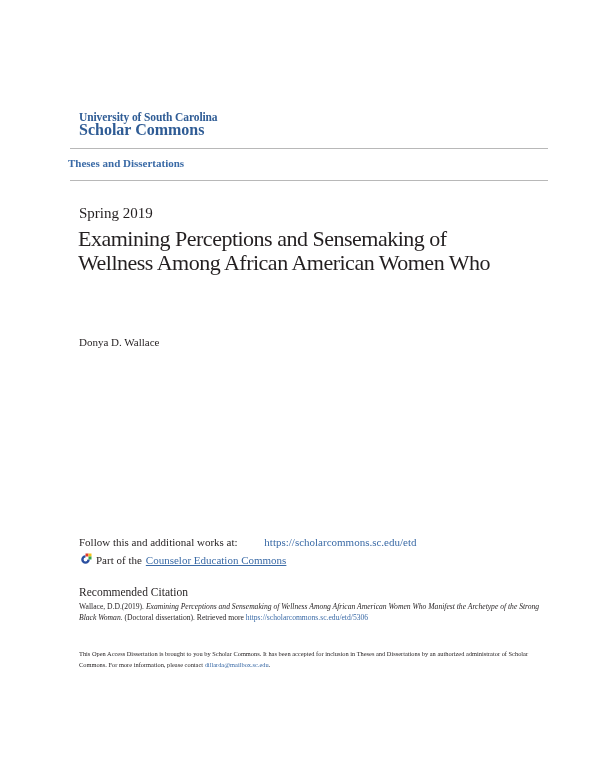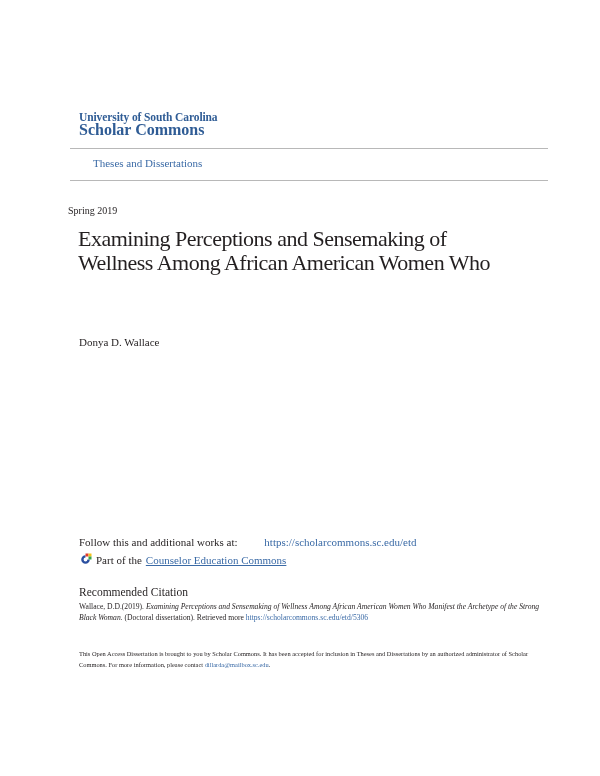--- a/index.html
+++ b/index.html
@@ -23,26 +23,26 @@
       left: 79px; top: 121px;
       font-size: 16px; font-weight: bold; color: #2f5c95;
       white-space: nowrap;
     }
     .rule {
       left: 70px; width: 478px; height: 1px; background: #b8b8b8;
     }
     #rule1 { top: 148px; }
     #rule2 { top: 180px; }
     #collection {
-      left: 93px; top: 157px;
-      font-size: 11px; color: #3a6aa6; white-space: nowrap;
+      left: 68px; top: 157px;
+      font-size: 11px; color: #3a6aa6; white-space: nowrap; font-weight: bold;
     }
     #date {
-      left: 68px; top: 205px;
-      font-size: 10px; color: #231f20; white-space: nowrap;
+      left: 79px; top: 205px;
+      font-size: 15px; color: #231f20; white-space: nowrap;
     }
     #title {
       left: 78px; top: 227px; width: 450px;
       font-size: 22px; line-height: 24px; color: #231f20;
       letter-spacing: -0.5px;
     }
     #title .tl { display: block; white-space: nowrap; }
     #author {
       left: 79px; top: 336px;
       font-size: 11px; color: #231f20; white-space: nowrap;

